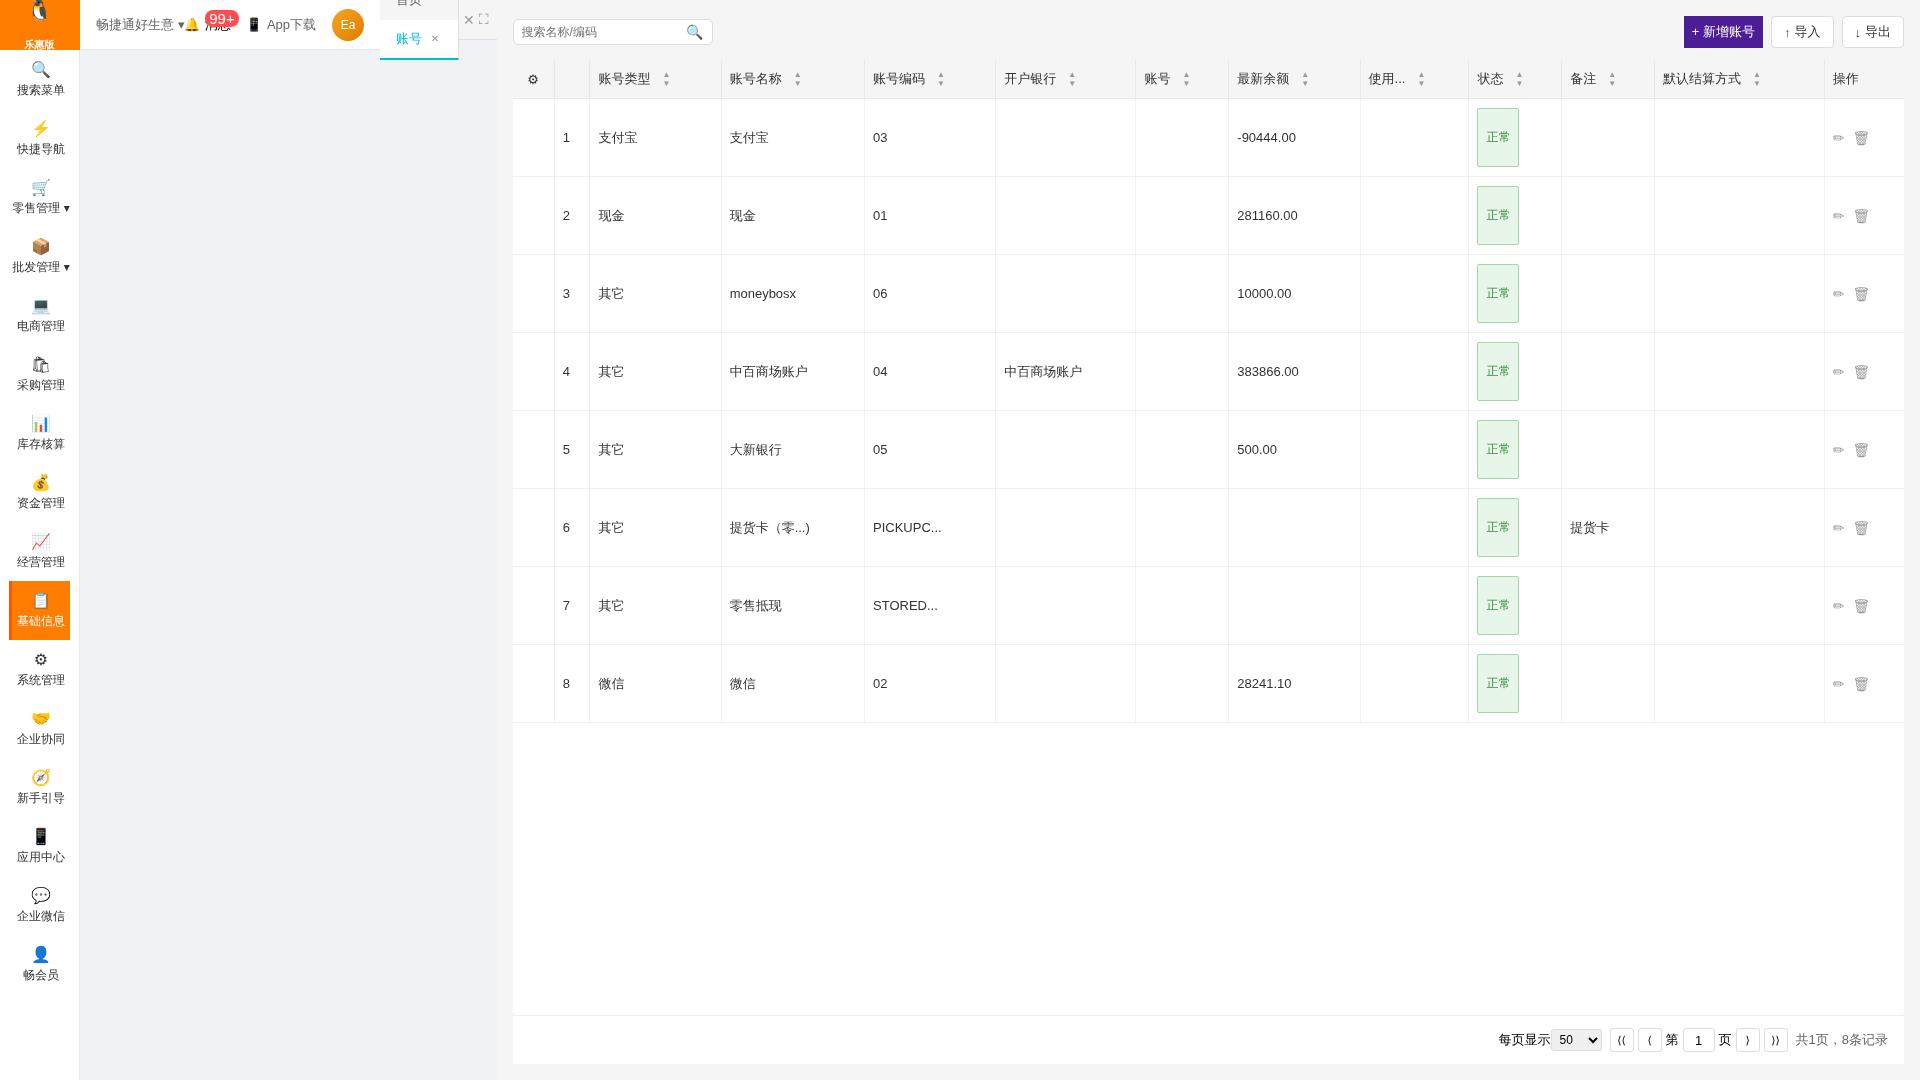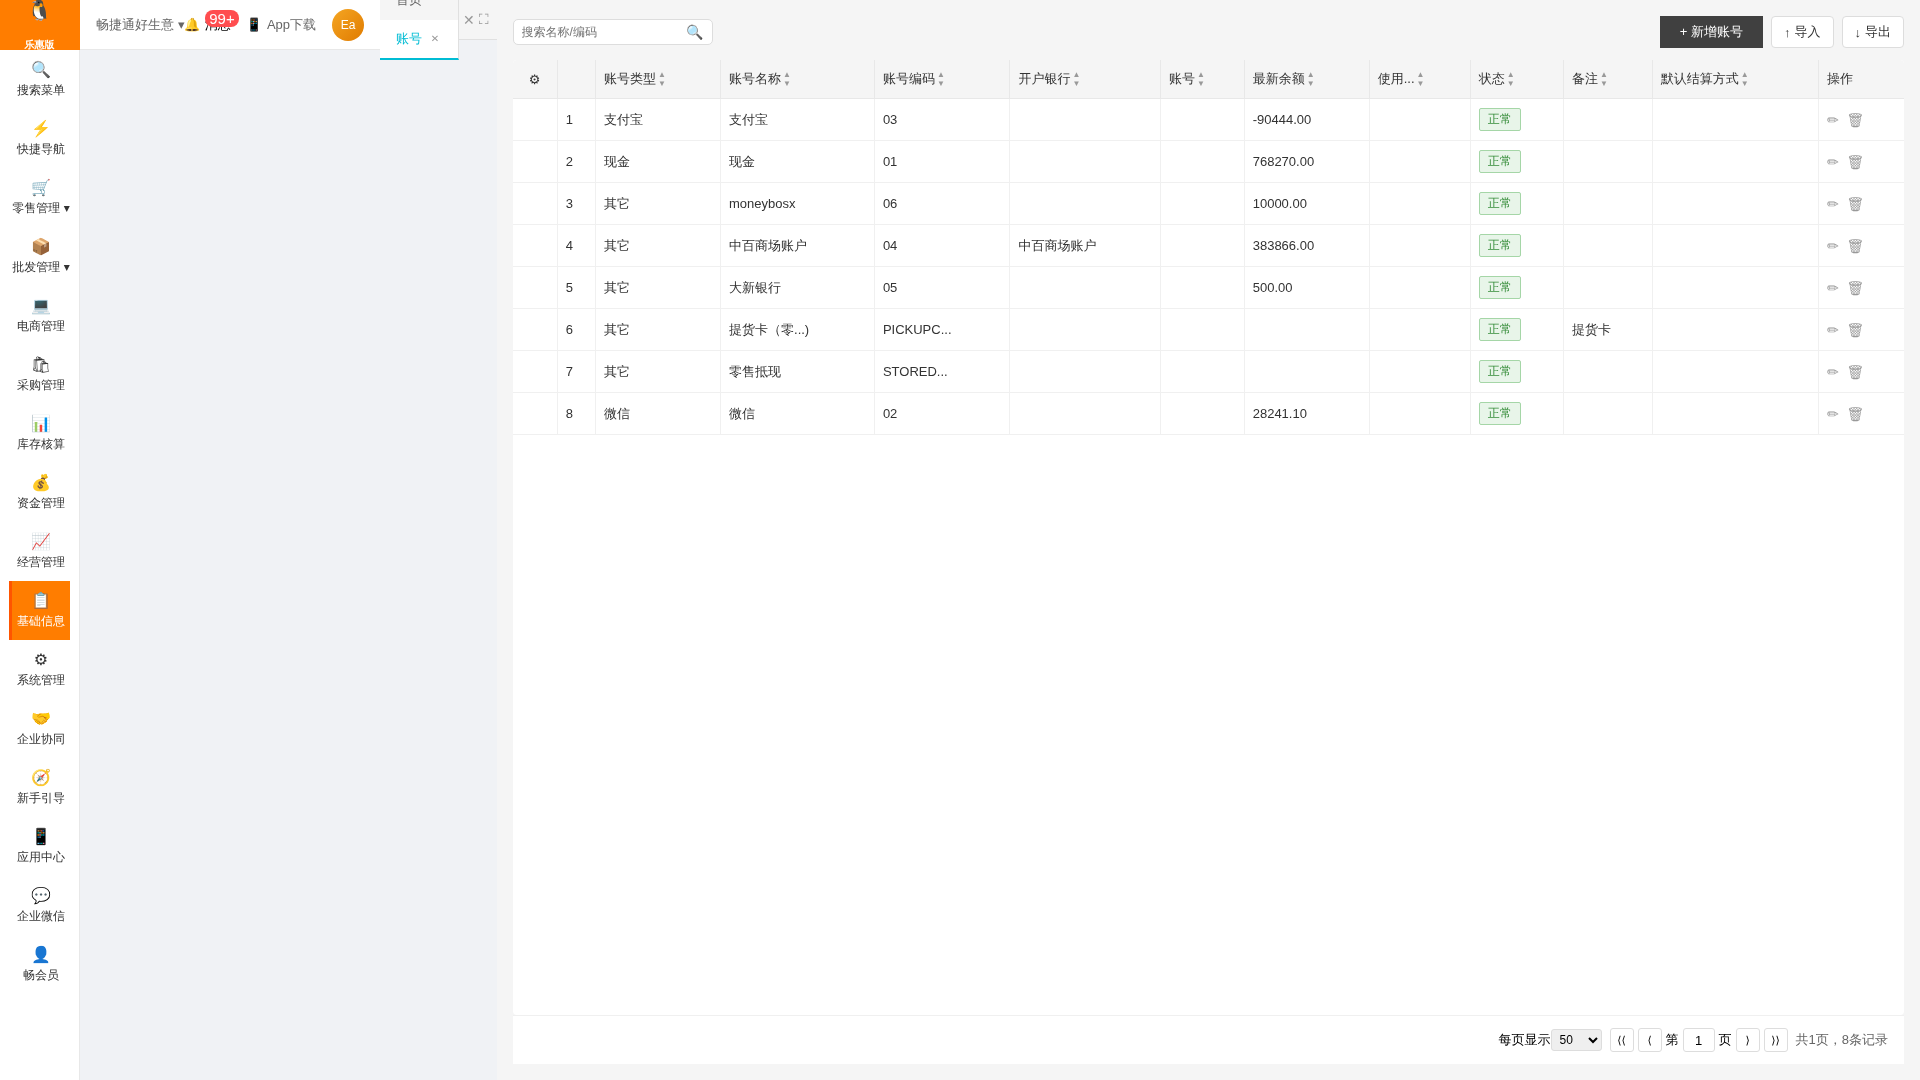--- a/index.html
+++ b/index.html
@@ -178,25 +178,25 @@
     .search-box input {
       border: none;
       outline: none;
       font-size: 12px;
       flex: 1;
       color: #999;
     }
     .search-icon { color: #999; font-size: 14px; cursor: pointer; }
     .toolbar-buttons { display: flex; gap: 8px; }
     .btn-primary {
-      background: #404040;
+      background: #4c1d95;
       color: white;
       border: none;
       border-radius: 0;
-      padding: 6px 20px;
+      padding: 6px 8px;
       cursor: pointer;
       font-size: 13px;
     }
     .btn-default {
       background: #fff;
       color: #333;
       border: 1px solid #ddd;
       border-radius: 4px;
       padding: 6px 12px;
       cursor: pointer;
@@ -224,33 +224,33 @@
     thead th {
       padding: 10px 8px;
       text-align: left;
       font-weight: 500;
       color: #333;
       font-size: 13px;
       white-space: nowrap;
       border-right: 1px solid #e8e8e8;
     }
     thead th:last-child { border-right: none; }
-    .th-sort { display: flex; align-items: center; gap: 2px; }
+    .th-sort { display: flex; align-items: center; gap: 12px; }
     .sort-arrows { display: flex; flex-direction: column; font-size: 8px; color: #999; }
     tbody tr { border-bottom: 1px solid #f0f0f0; }
     tbody td {
       padding: 9px 8px;
       color: #333;
       font-size: 13px;
       border-right: 1px solid #f0f0f0;
     }
     tbody td:last-child { border-right: none; }
     .status-badge {
       display: inline-block;
-      padding: 2px 8px;
+      padding: 20px 8px;
       border-radius: 2px;
       font-size: 12px;
       background: #e8f5e9;
       color: #388e3c;
       border: 1px solid #a5d6a7;
     }
     .row-actions { display: flex; gap: 8px; }
     .action-icon {
       cursor: pointer;
       color: #999;
@@ -567,21 +567,21 @@
     </td>
   </tr>
             <tr>
     <td></td>
     <td>2</td>
     <td>现金</td>
     <td>现金</td>
     <td>01</td>
     <td></td>
     <td></td>
-    <td>768270.00</td>
+    <td>281160.00</td>
     <td></td>
     <td><span class="status-badge">正常</span></td>
     <td></td>
     <td></td>
     <td>
       <div class="row-actions">
         <span class="action-icon">✏</span>
         <span class="action-icon">🗑</span>
       </div>
     </td>

